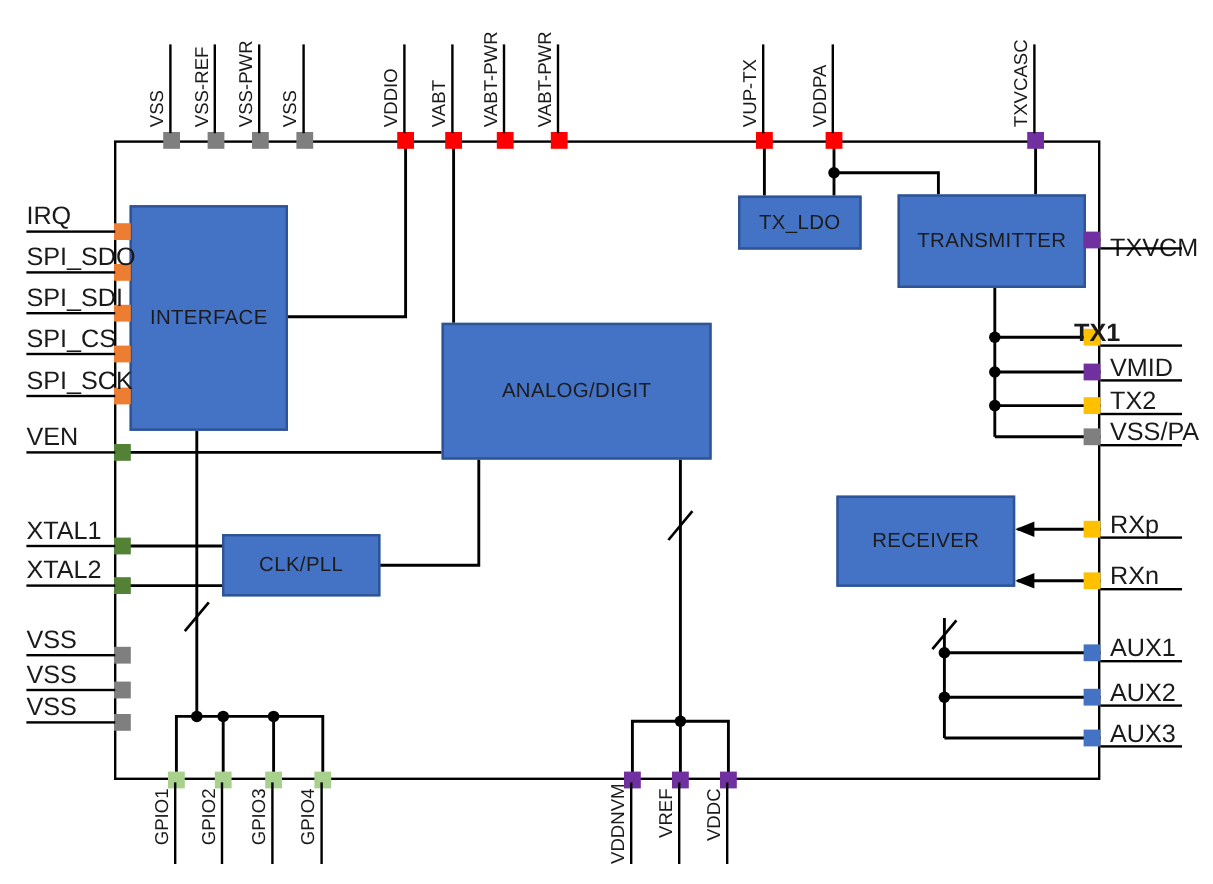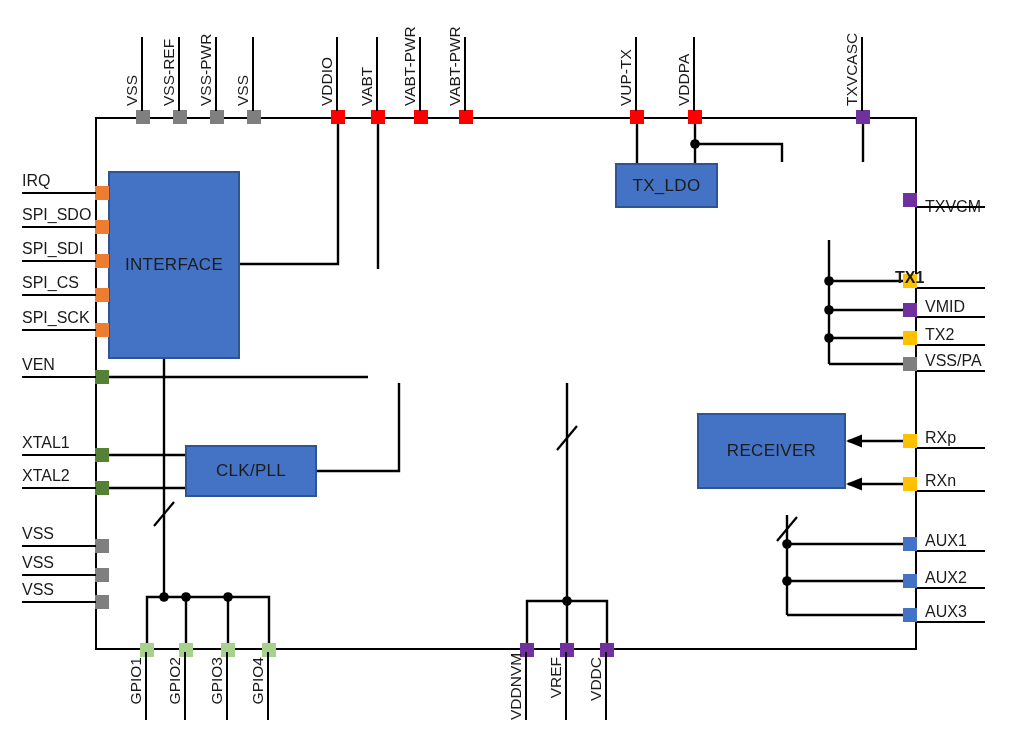--- a/index.html
+++ b/index.html
@@ -6,21 +6,21 @@
   html,body{margin:0;padding:0;background:#ffffff;}
   body{font-family:"Liberation Sans",sans-serif;color:#1a1a1a;}
   #canvas{position:relative;width:1011px;height:737px;background:#ffffff;overflow:hidden;}
   .chip{position:absolute;box-sizing:border-box;border:2px solid #000;background:transparent;}
   .block{position:absolute;box-sizing:border-box;display:flex;align-items:center;justify-content:center;
          font-size:17px;color:#1c1c1c;border:2px solid #2F5496;letter-spacing:.3px;}
   .pin{position:absolute;width:14px;height:14px;}
   .vlabel{position:absolute;height:20px;box-sizing:border-box;transform:rotate(-90deg);
           transform-origin:0 100%;border-bottom:2px solid #000;font-size:15.5px;line-height:18px;
           white-space:nowrap;}
-  .hlabel{position:absolute;font-size:16px;line-height:19px;white-space:nowrap;}
+  .hlabel{position:absolute;font-size:21px;line-height:19px;white-space:nowrap;}
   .hline{position:absolute;height:2px;background:#000;}
   svg{position:absolute;left:0;top:0;}
 </style>
 </head>
 <body>
 
 <div id="canvas">
     <div class="chip" style="left: 95px; top: 117px; width: 822px; height: 533px; border-color: rgb(0, 0, 0);"></div>
     <svg width="1011" height="737">
       <polyline points="240,264 338,264 338,117" fill="none" stroke="#000000" stroke-width="2.4"></polyline>
@@ -62,22 +62,24 @@
       <circle cx="186" cy="597" r="4.8" fill="#000000"></circle>
       <circle cx="228" cy="597" r="4.8" fill="#000000"></circle>
       <circle cx="567" cy="601" r="4.8" fill="#000000"></circle>
       <line x1="154" y1="526" x2="174" y2="502" stroke="#000000" stroke-width="2.2"></line>
       <line x1="557" y1="450" x2="577" y2="426" stroke="#000000" stroke-width="2.2"></line>
       <line x1="777" y1="541" x2="797" y2="517" stroke="#000000" stroke-width="2.2"></line>
       <polygon points="846,441 862,434.5 862,447.5" fill="#000000"></polygon>
       <polygon points="846,484 862,477.5 862,490.5" fill="#000000"></polygon>
     </svg>
     <div class="block" style="left: 108px; top: 171px; width: 132px; height: 188px; background: rgb(68, 114, 196); border-color: rgb(47, 84, 150);">INTERFACE</div>
+    <div class="block" style="left: 368px; top: 269px; width: 225px; height: 114px; background: rgb(68, 114, 196); border-color: rgb(47, 84, 150);">ANALOG/DIGIT</div>
     <div class="block" style="left: 185px; top: 445px; width: 132px; height: 52px; background: rgb(68, 114, 196); border-color: rgb(47, 84, 150);">CLK/PLL</div>
     <div class="block" style="left: 615px; top: 163px; width: 103px; height: 45px; background: rgb(68, 114, 196); border-color: rgb(47, 84, 150);">TX_LDO</div>
+    <div class="block" style="left: 748px; top: 162px; width: 157px; height: 78px; background: rgb(68, 114, 196); border-color: rgb(47, 84, 150);">TRANSMITTER</div>
     <div class="block" style="left: 697px; top: 413px; width: 149px; height: 76px; background: rgb(68, 114, 196); border-color: rgb(47, 84, 150);">RECEIVER</div>
     <div class="pin" style="left: 136px; top: 110px; background: rgb(127, 127, 127);"></div>
     <div class="vlabel" style="left: 143px; top: 91px; width: 74px; padding-left: 5px;">VSS</div>
     <div class="pin" style="left: 173px; top: 110px; background: rgb(127, 127, 127);"></div>
     <div class="vlabel" style="left: 180px; top: 91px; width: 74px; padding-left: 5px;">VSS-REF</div>
     <div class="pin" style="left: 210px; top: 110px; background: rgb(127, 127, 127);"></div>
     <div class="vlabel" style="left: 217px; top: 91px; width: 74px; padding-left: 5px;">VSS-PWR</div>
     <div class="pin" style="left: 247px; top: 110px; background: rgb(127, 127, 127);"></div>
     <div class="vlabel" style="left: 254px; top: 91px; width: 74px; padding-left: 5px;">VSS</div>
     <div class="pin" style="left: 331px; top: 110px; background: rgb(255, 0, 0);"></div>

